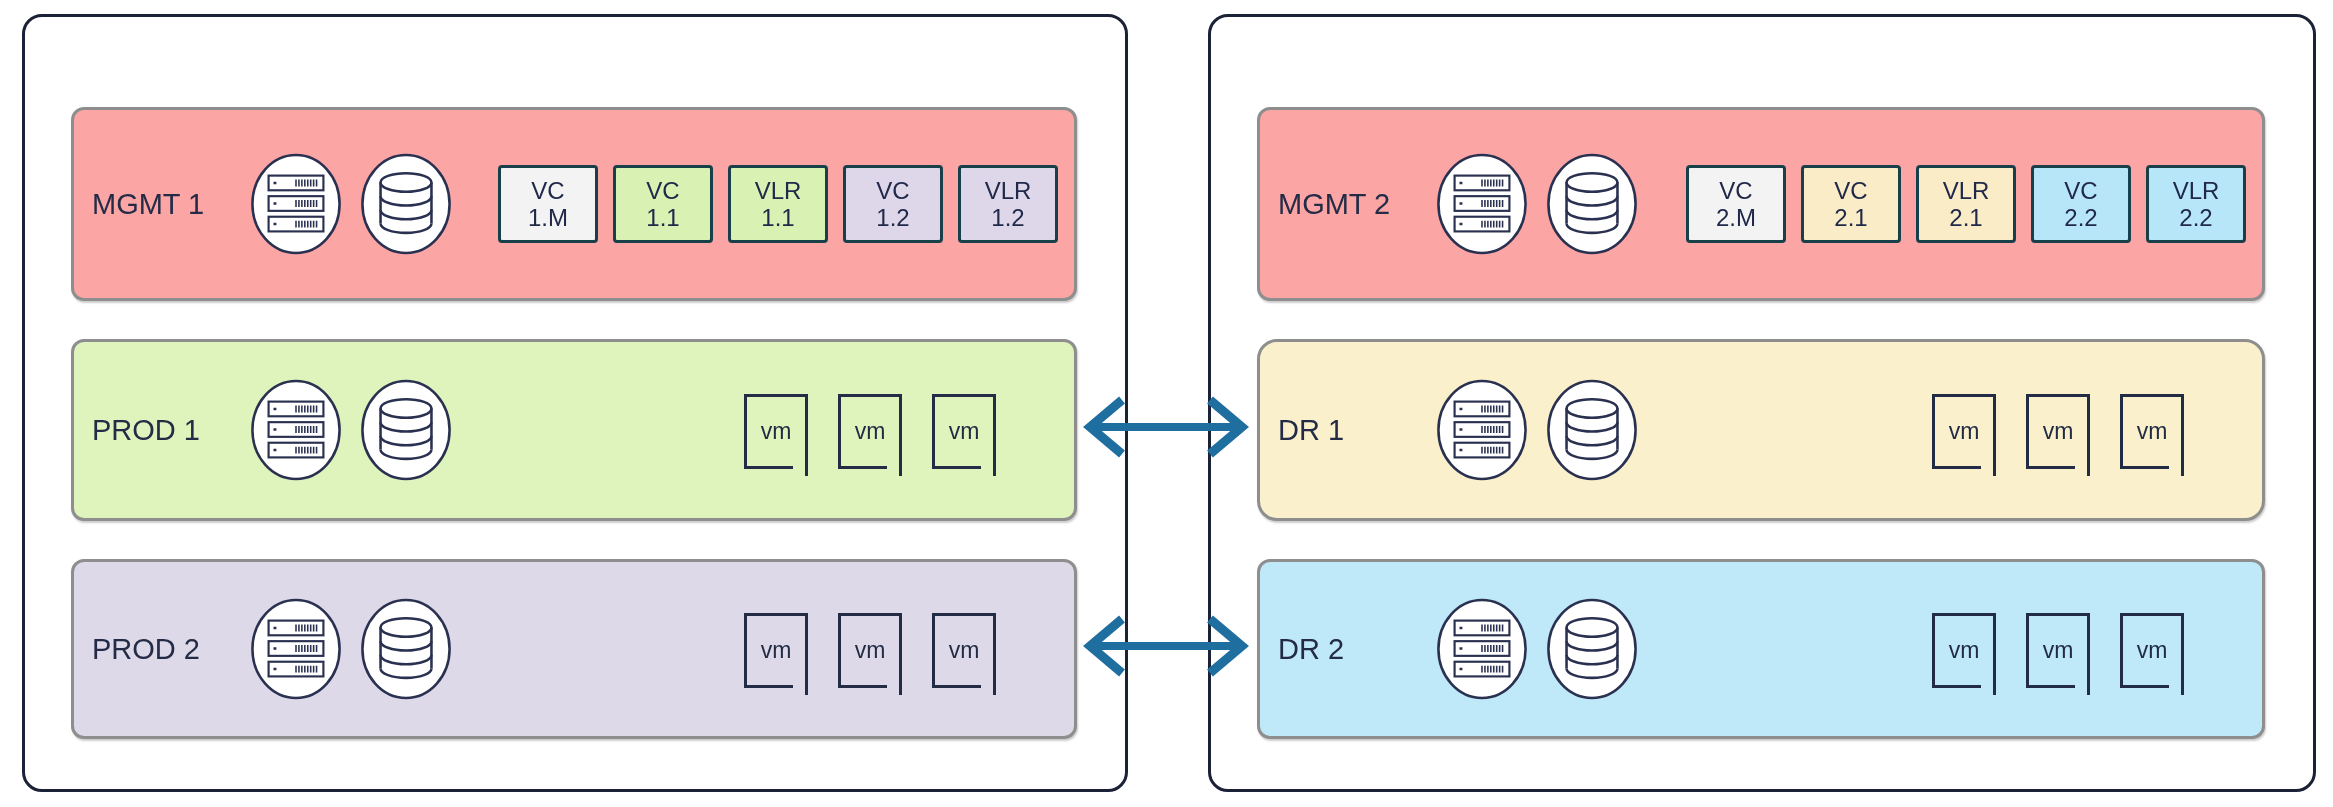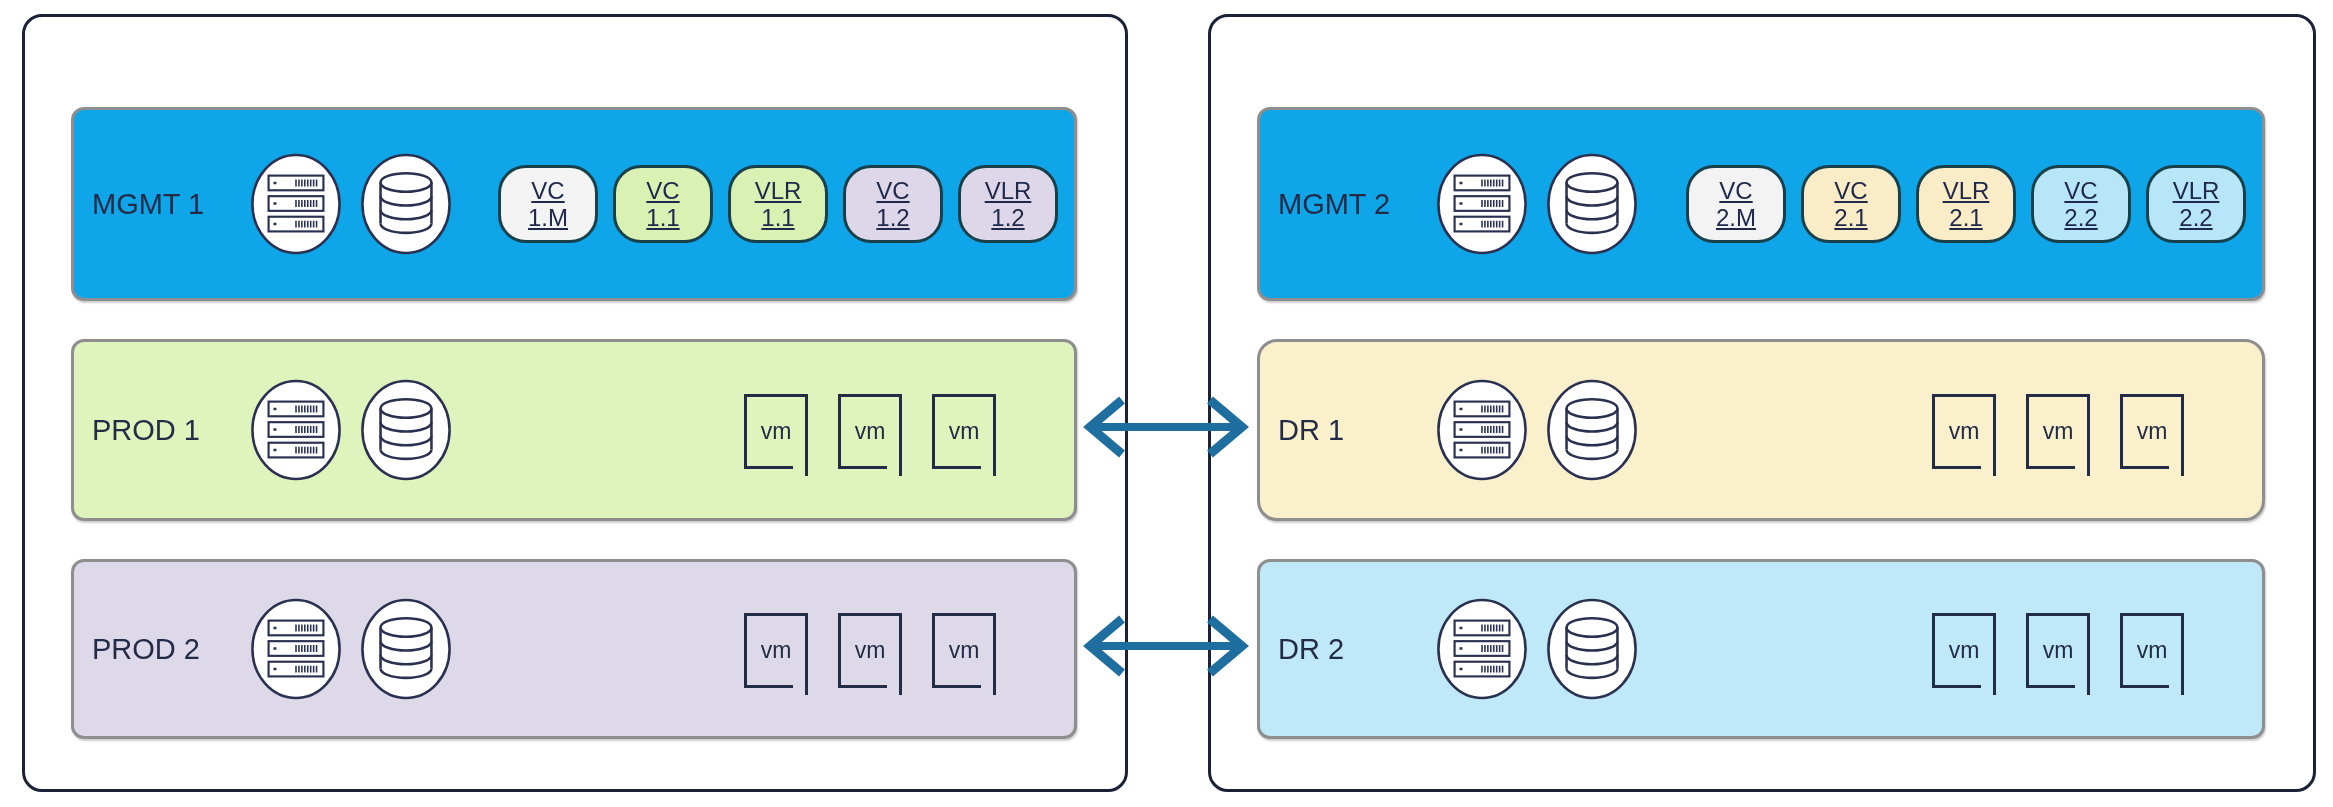--- a/index.html
+++ b/index.html
@@ -16,37 +16,37 @@
   .site-title{
     position:absolute;top:14px;left:0;right:0;text-align:center;
     font-size:38px;letter-spacing:1px;color:#232b47;
   }
   .row{
     position:absolute;left:46px;right:48px;box-sizing:border-box;
     border:3px solid #8e8e8e;border-radius:13px;
     display:flex;align-items:center;padding:0 16px 0 18px;
     box-shadow:1px 2px 2px rgba(110,110,110,0.35);
   }
-  .row-mgmt{top:90px;height:194px;background:#0ea5e9;}
+  .row-mgmt{top:90px;height:194px;background:#fca5a5;}
   .row-a{top:322px;height:182px;}
   .row-b{top:542px;height:180px;}
   .row-wl{padding-right:16px;}
   .fill-green{background:#dff3bd;}
   .fill-purple{background:#ded9e9;}
   .fill-tan{background:#fbf0cc;border-radius:20px;}
   .fill-blue{background:#bfe8f9;}
   .row-label{flex:0 0 157px;font-size:29px;color:#232b47;}
   .circle-icon{flex:0 0 auto;width:94px;height:104px;}
   .circle-icon + .circle-icon{margin-left:16px;}
   .spacer{flex:1;}
   .badges{display:flex;gap:15px;}
   .badge{
     width:100px;height:78px;box-sizing:border-box;border:3px solid #17404b;
-    border-radius:28px;display:flex;flex-direction:column;align-items:center;
-    justify-content:center;font-size:24px;line-height:27px;color:#20294a;text-decoration:underline;
+    border-radius:4px;display:flex;flex-direction:column;align-items:center;
+    justify-content:center;font-size:24px;line-height:27px;color:#20294a;
   }
   .badge.neutral{background:#f3f3f4;}
   .badge.green{background:#d9f1b2;}
   .badge.purple{background:#ddd7e9;}
   .badge.tan{background:#f9ecc6;}
   .badge.blue{background:#b7e6f9;}
   .vm-group{display:flex;gap:30px;margin-right:62px;}
   .vm{
     position:relative;width:64px;height:72px;box-sizing:border-box;
     border:3px solid #222c44;border-bottom:none;

